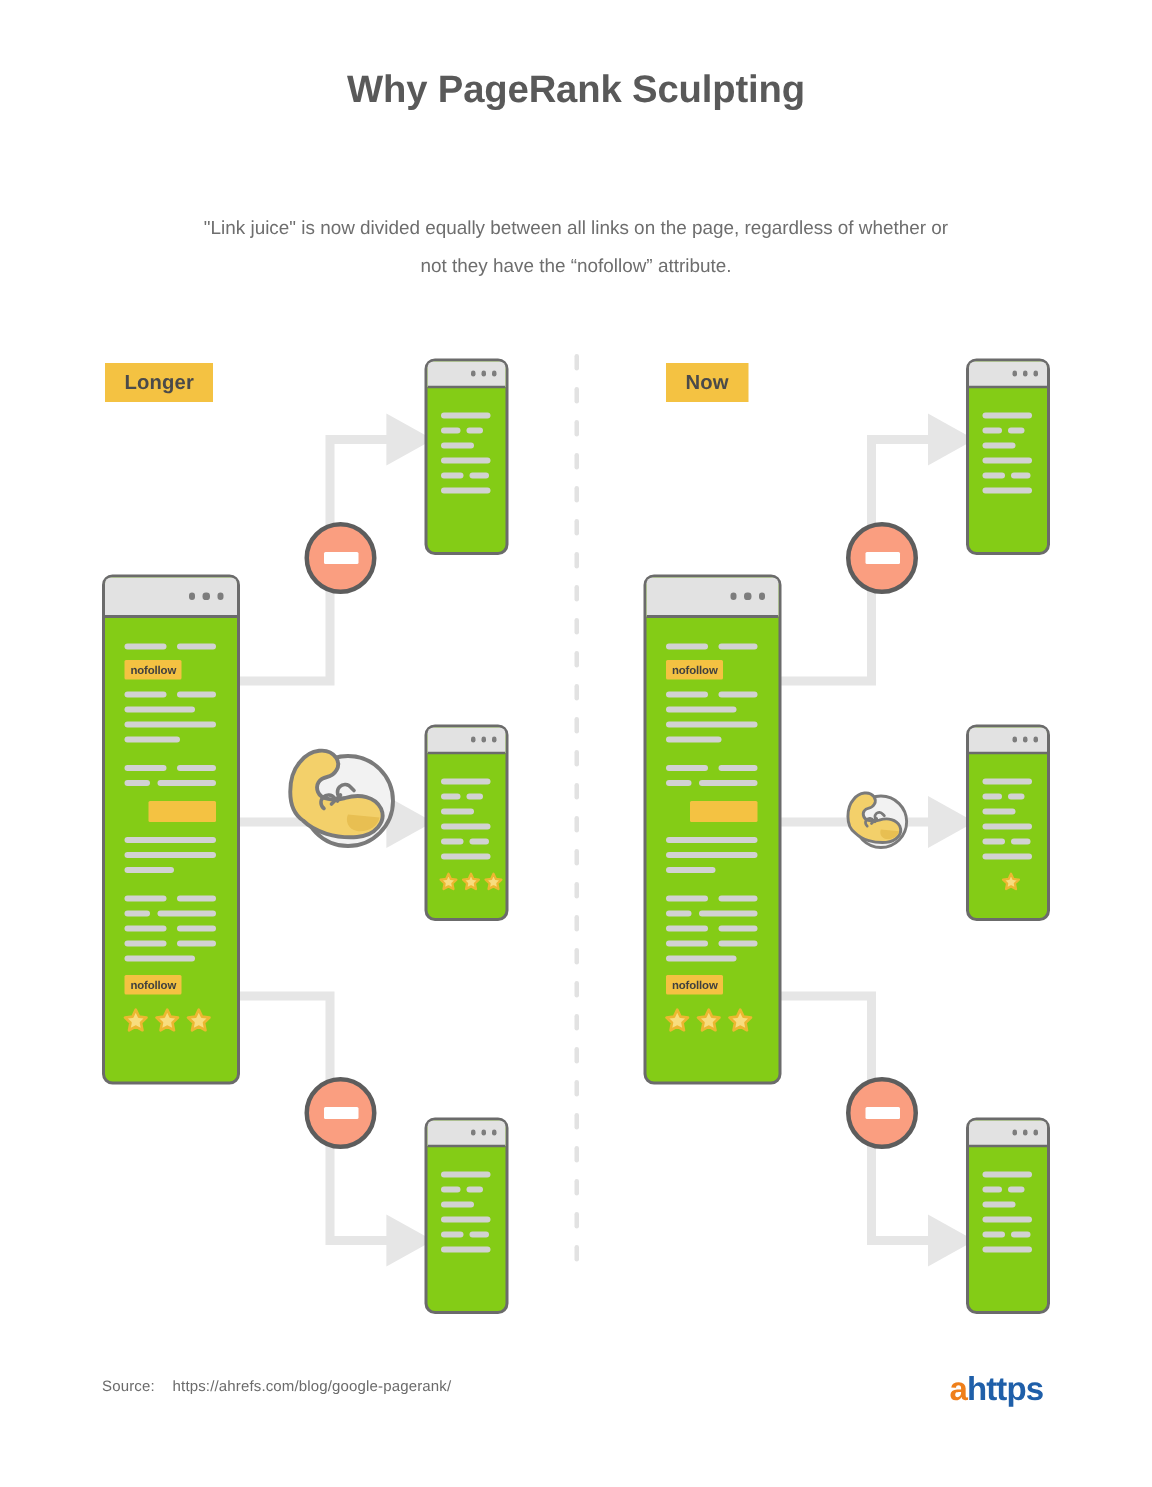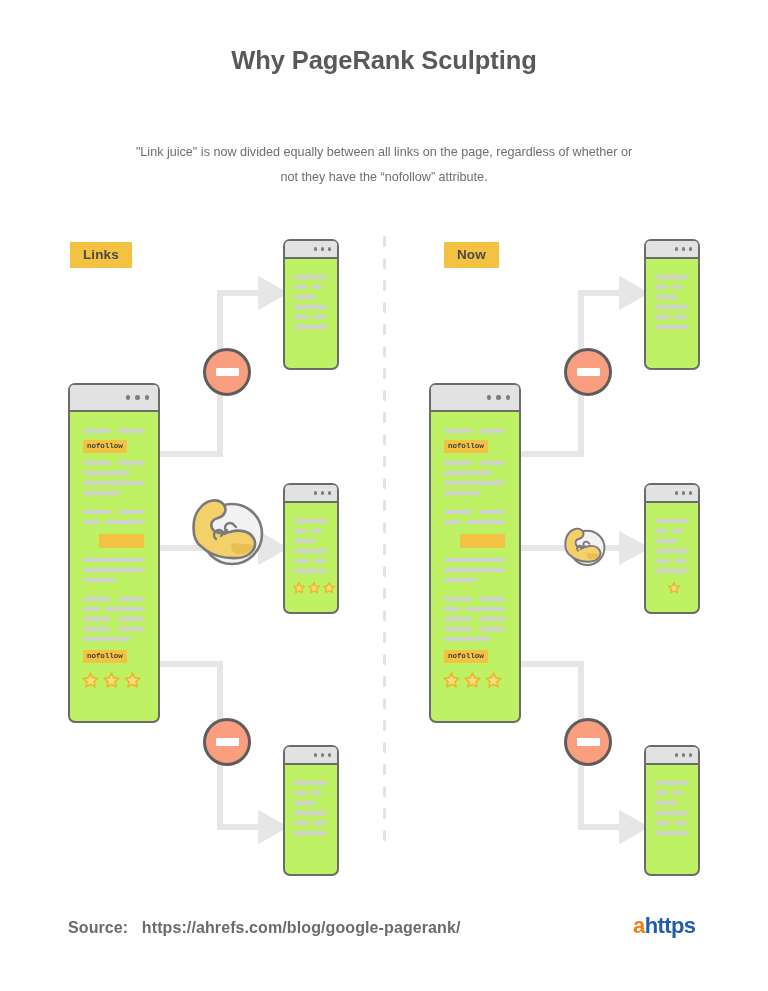--- a/index.html
+++ b/index.html
@@ -44,21 +44,21 @@
   .divider i{
     display:block;width:3px;height:11px;background:#e2e2e2;
     border-radius:2px;margin-bottom:11px;
   }
 
   
   .wires{position:absolute;left:0;top:0;width:768px;height:991px;}
 
   
   .win{position:absolute;box-sizing:border-box;
-       border:2.5px solid #6b6b6b;border-radius:7px;background:#bef264;font-family:Liberation Mono, monospace;}
+       border:2.5px solid #6b6b6b;border-radius:7px;background:#84cc16;}
   .win .bar{
     height:100%;box-sizing:border-box;
     background:#e2e2e2;border-bottom:2.5px solid #6b6b6b;
     border-radius:4px 4px 0 0;
     display:flex;align-items:center;justify-content:flex-end;
     padding-right:9px;gap:5px;
   }
   .win .bar u{display:block;border-radius:50%;background:#7d7d7d;text-decoration:none;}
   .win .body{position:relative;}
 
@@ -98,21 +98,21 @@
     display:flex;align-items:center;justify-content:center;
   }
   .noentry b{display:block;background:#fff;border-radius:1px;}
 
   
   .muscle{position:absolute;}
 
   
   .source{
     position:absolute;left:68px;top:919px;
-    font-size:16px;color:#6b6b6b;letter-spacing:0.1px;font-weight:bold;
+    font-size:10px;color:#6b6b6b;letter-spacing:0.1px;
   }
   .source .lbl{margin-right:9px;}
   .logo{
     position:absolute;left:633px;top:915px;
     font-size:22px;font-weight:bold;letter-spacing:-0.6px;
     line-height:1;
   }
   .logo .a{color:#ef7f1a;}
   .logo .h{color:#1f5fa9;}
 </style>
@@ -123,21 +123,21 @@
 
   <div class="title">
     <span>Why PageRank Sculpting</span>
   </div>
 
   <div class="subtitle">
     <span>"Link juice" is now divided equally between all links on the page, regardless</span>
     <span>of whether or not they have the “nofollow” attribute.</span>
   </div>
 
-  <div class="badge" id="badge-before">Links</div>
+  <div class="badge" id="badge-before">Longer</div>
   <div class="badge" id="badge-now">Now</div>
 
   <div class="divider">
     <i></i>
       <i></i>
       <i></i>
       <i></i>
       <i></i>
       <i></i>
       <i></i>

